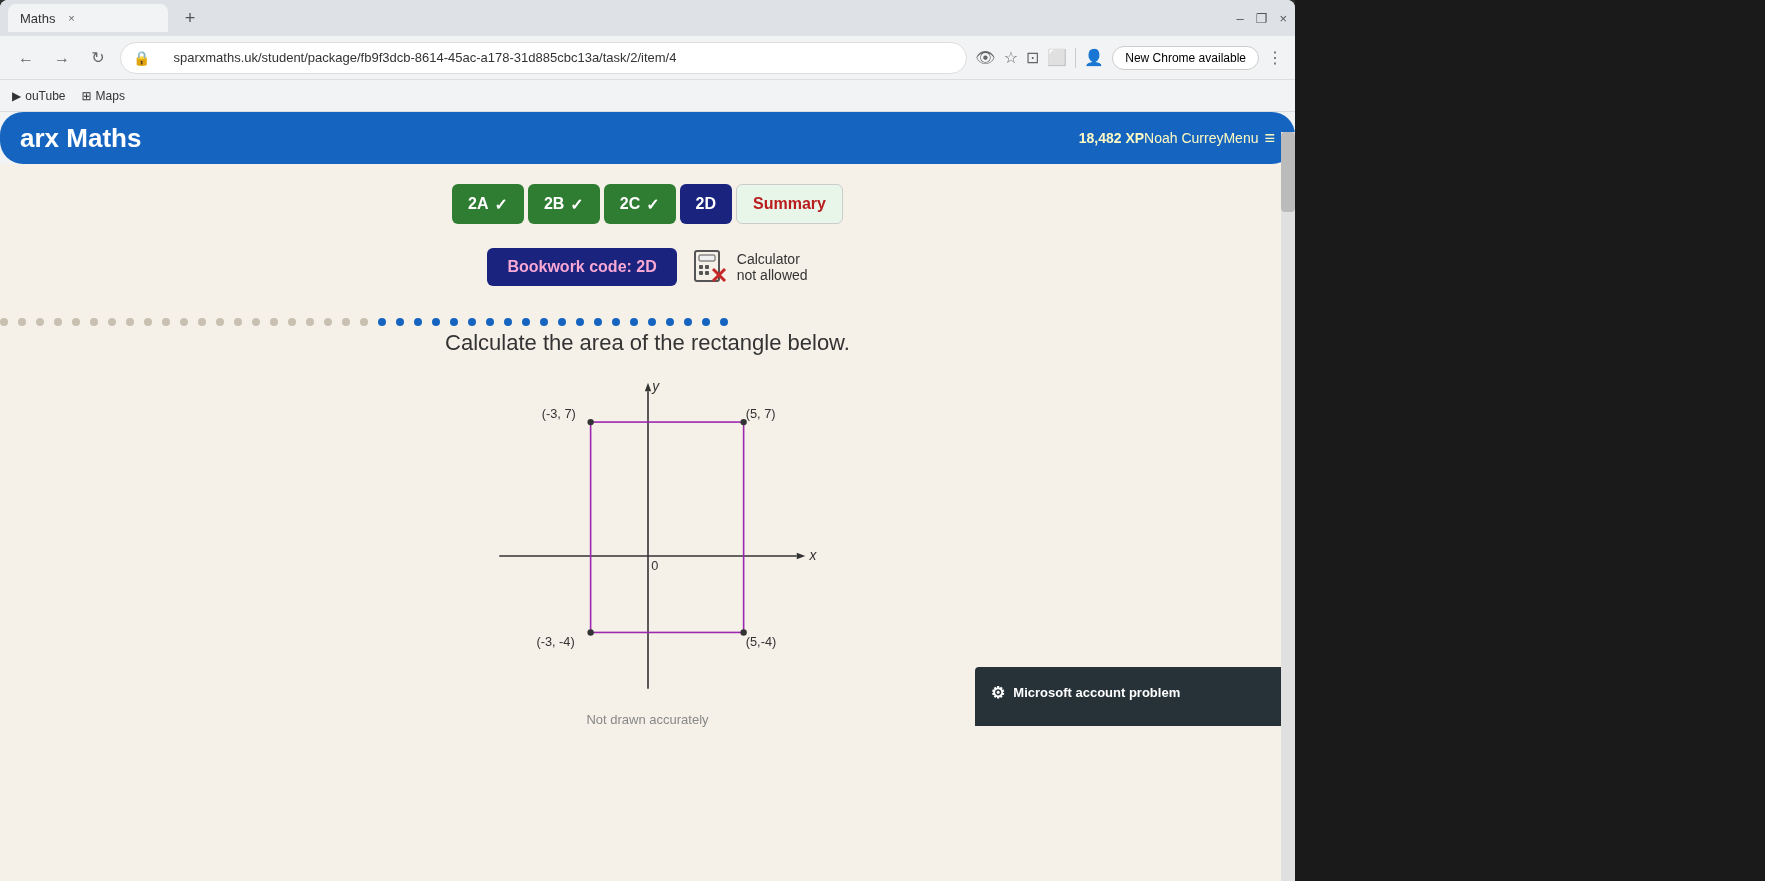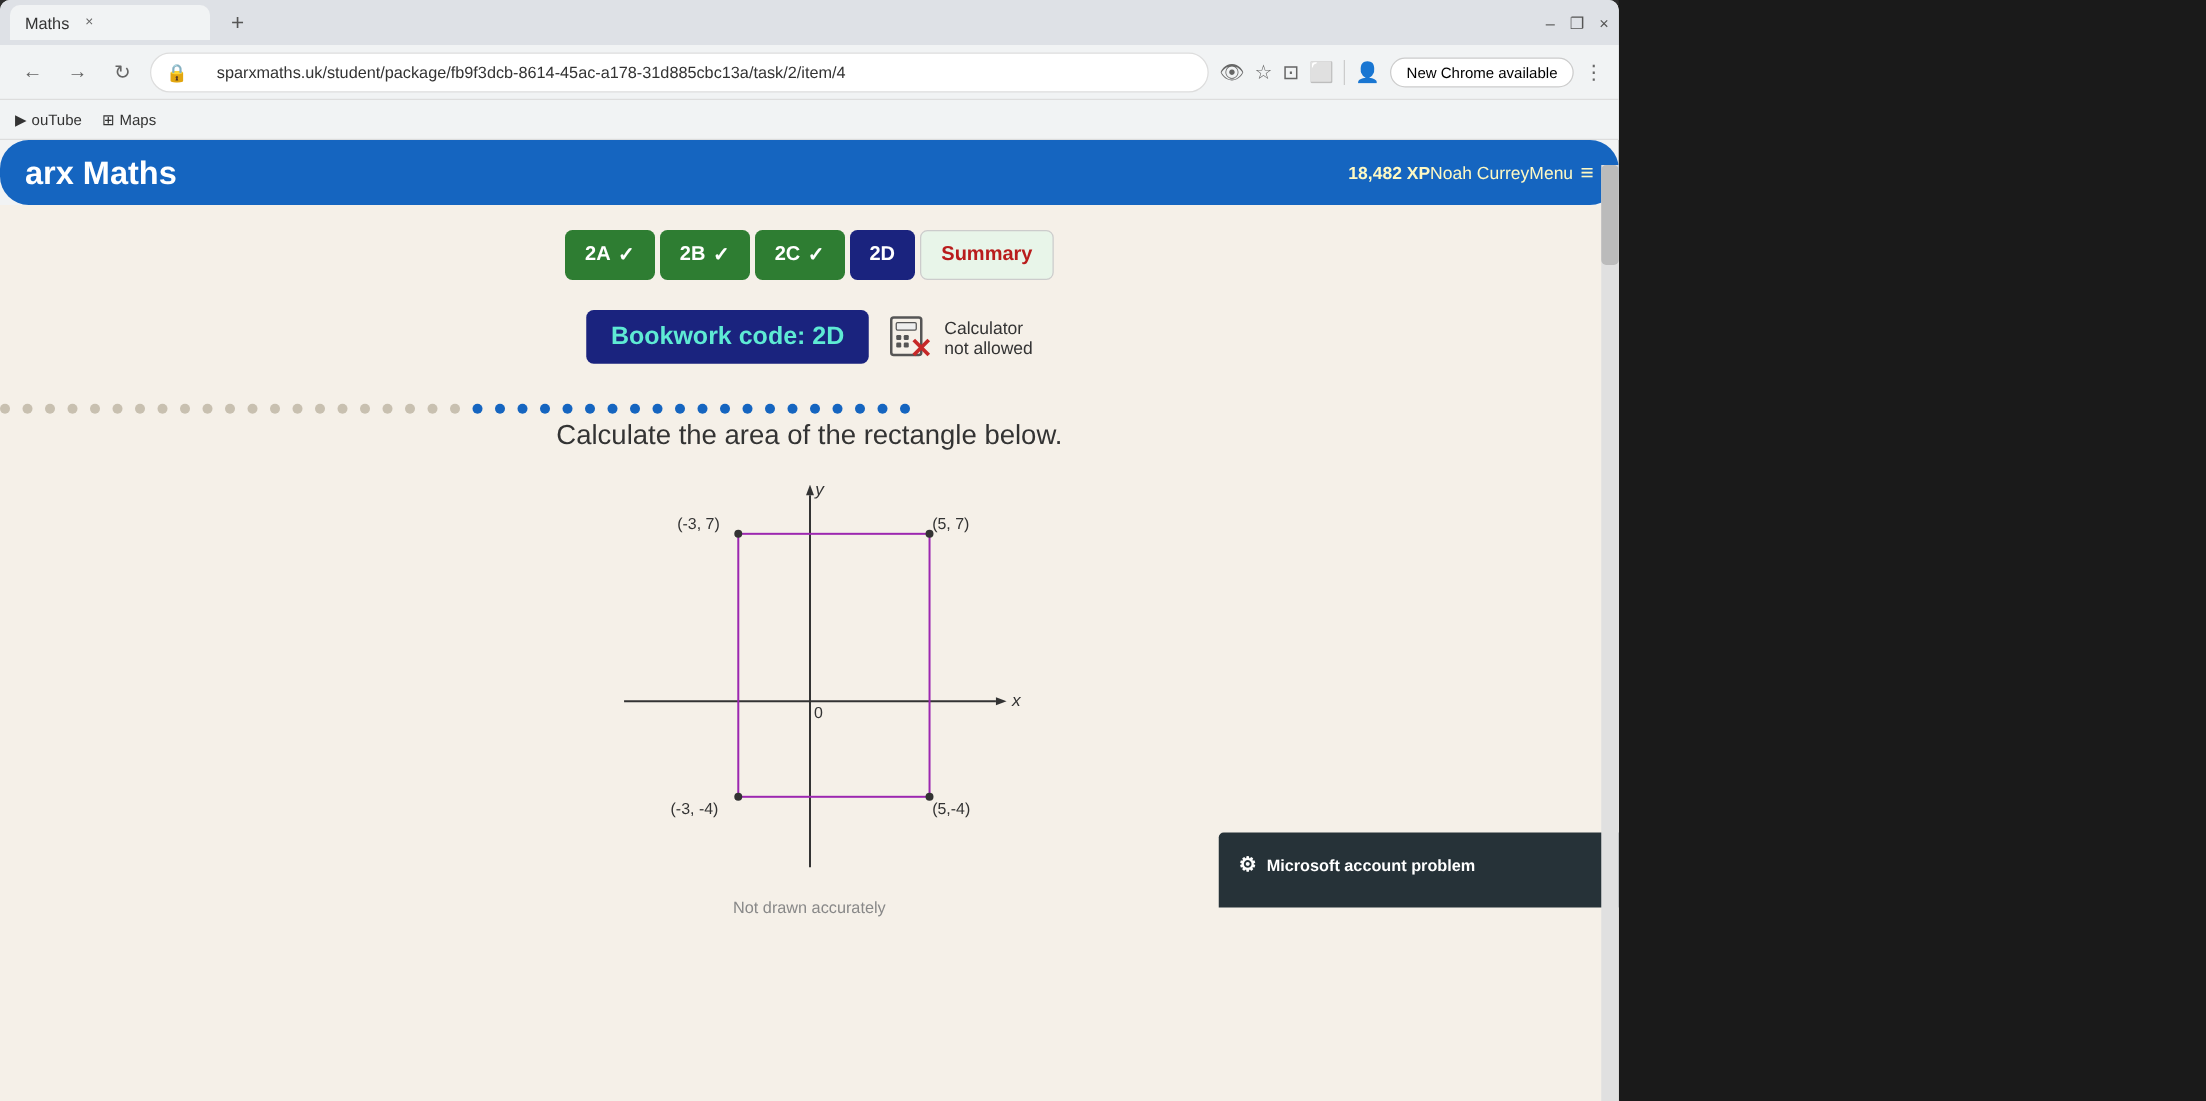--- a/index.html
+++ b/index.html
@@ -213,24 +213,24 @@
     .bookwork-section {
       display: flex;
       justify-content: center;
       align-items: center;
       gap: 16px;
       margin-bottom: 24px;
     }
 
     .bookwork-code {
       background: #1a237e;
-      color: #5eead4;
+      color: #f9a8d4;
       padding: 10px 20px;
       border-radius: 6px;
-      font-size: 20px;
+      font-size: 16px;
       font-weight: 600;
     }
 
     .calculator-info {
       display: flex;
       align-items: center;
       gap: 8px;
       font-size: 14px;
       color: #333;
     }

